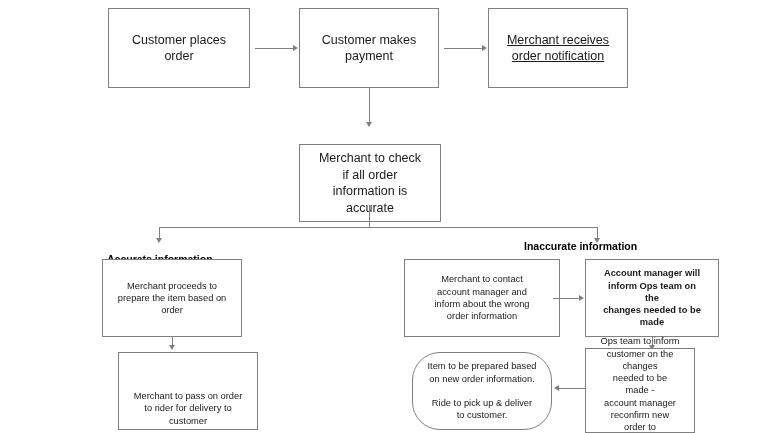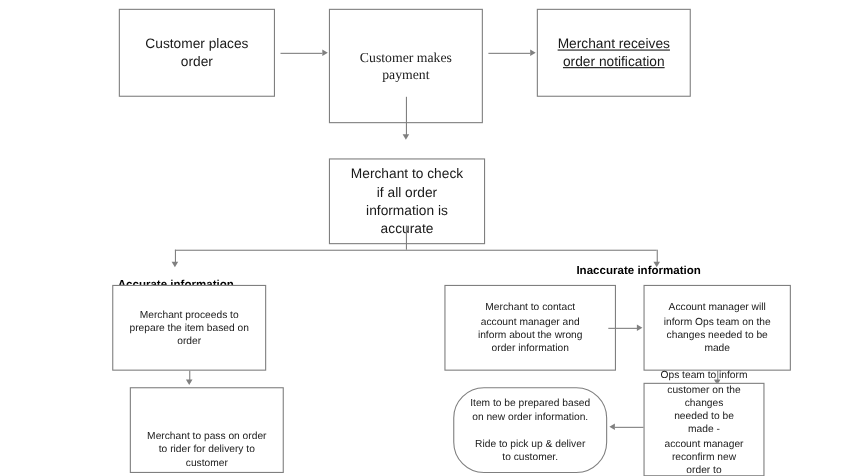--- a/index.html
+++ b/index.html
@@ -71,21 +71,21 @@
 </head>
 <body>
 
 <div id="canvas">
 
   <div class="node lvl1" style="left:108px; top:8px; width:142px; height:80px;">
     <span class="txt">Customer places
 order</span>
   </div>
 
-  <div class="node lvl1" style="left:299px; top:8px; width:140px; height:104px;font-family:Liberation Serif, serif;">
+  <div class="node lvl1" style="left:299px; top:8px; width:140px; height:80px;">
     <span class="txt">Customer makes
 payment</span>
   </div>
 
   <div class="node lvl1" style="left:488px; top:8px; width:140px; height:80px;text-decoration:underline;">
     <span class="txt">Merchant receives
 order notification</span>
   </div>
 
   <div class="line-h" style="left:255px; top:48px; width:38px;"></div>
@@ -134,21 +134,21 @@
   <div class="node small" style="left:404px; top:259px; width:156px; height:78px;">
     <span class="txt">Merchant to contact
 account manager and
 inform about the wrong
 order information</span>
   </div>
 
   <div class="line-h" style="left:553px; top:298px; width:27px;"></div>
   <div class="arrow right" style="left:579px; top:295px;"></div>
 
-  <div class="node small" style="left:585px; top:259px; width:134px; height:78px;">
+  <div class="node small" style="left:585px; top:259px; width:134px; height:78px;font-weight:bold;">
     <span class="txt">Account manager will
 inform Ops team on the
 changes needed to be
 made</span>
   </div>
 
   <div class="line-v" style="left:652px; top:337px; height:11px;"></div>
   <div class="arrow down" style="left:649px; top:345px;"></div>
 
   <div class="node small" style="left:585px; top:348px; width:110px; height:85px;">

